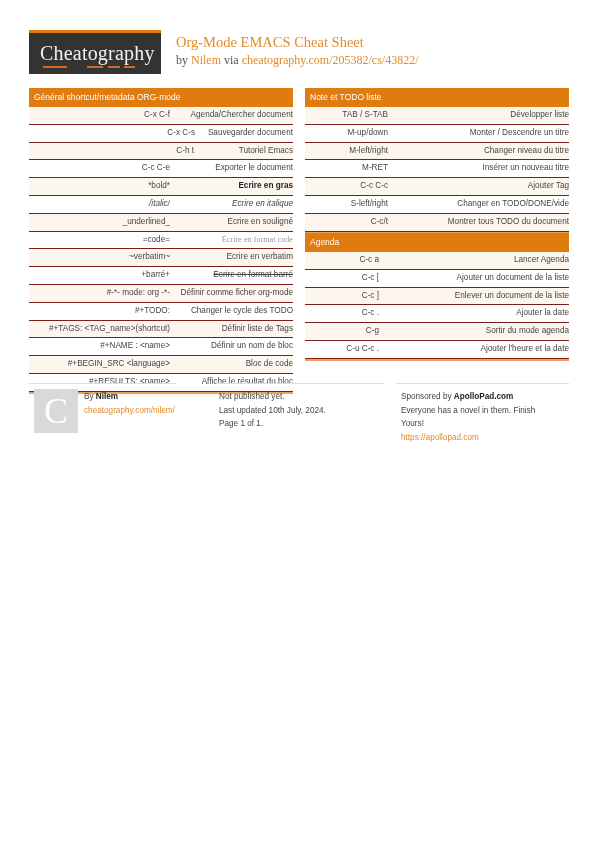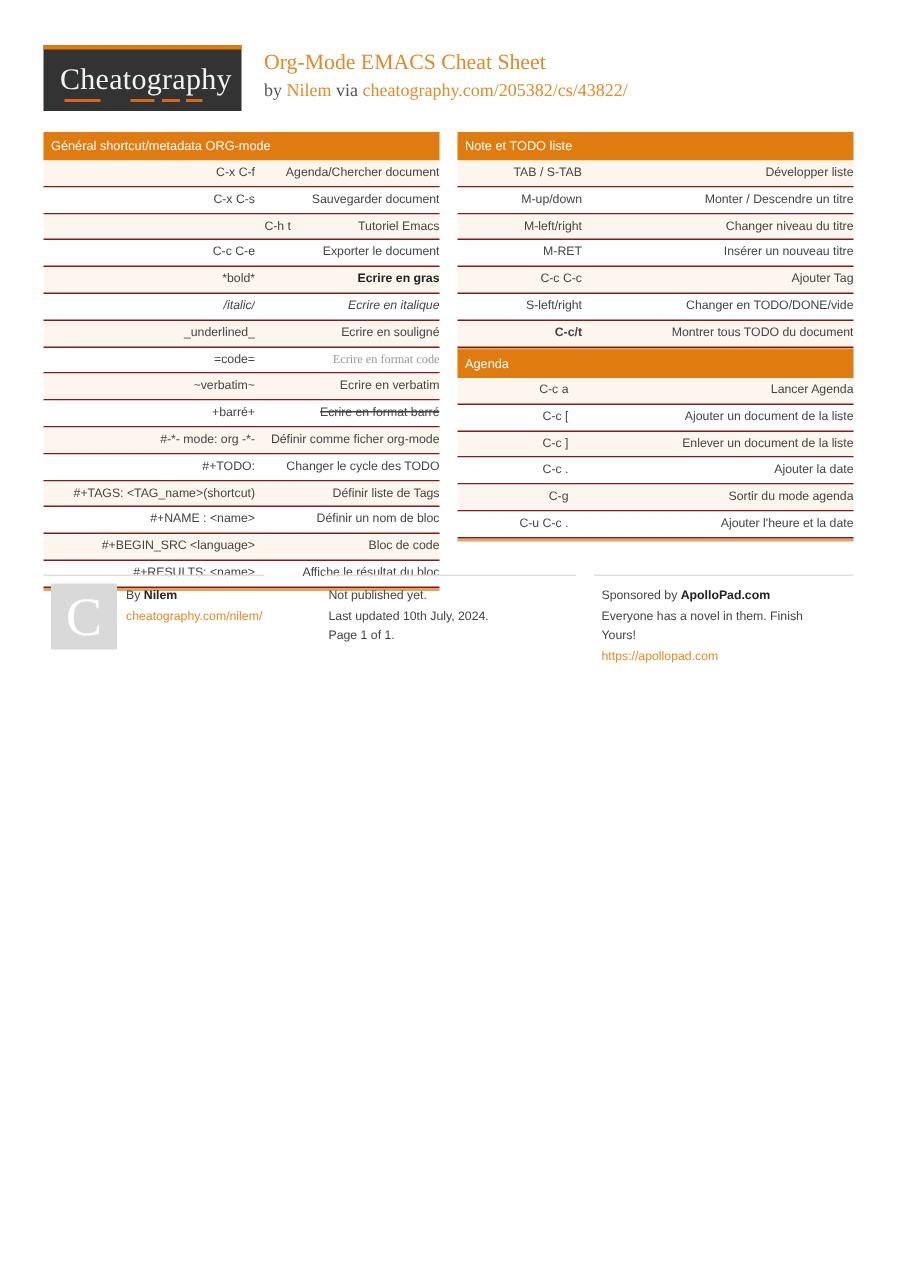--- a/index.html
+++ b/index.html
@@ -48,21 +48,21 @@
 </div>
 
 <div class="section sec-bottom" style="left:29px;top:88px;width:264px;">
   <div class="sec-head">Général shortcut/metadata ORG-mode</div>
   <div id="rows0">
       <div class="row">
         <div class="cell-a" style="width: 136px;">C-x C-f</div>
         <div class="cell-b">Agenda/Chercher document</div>
       </div>
       <div class="row">
-        <div class="cell-a" style="width: 136px;">C-x C-s</div>
+        <div class="cell-a" style="width: 136px; margin-left: 25px;">C-x C-s</div>
         <div class="cell-b">Sauvegarder document</div>
       </div>
       <div class="row">
         <div class="cell-a" style="width: 136px; padding-left: 29px;">C-h t</div>
         <div class="cell-b">Tutoriel Emacs</div>
       </div>
       <div class="row">
         <div class="cell-a" style="width: 136px;">C-c C-e</div>
         <div class="cell-b">Exporter le document</div>
       </div>
@@ -138,21 +138,21 @@
       </div>
       <div class="row">
         <div class="cell-a" style="width: 78px;">C-c C-c</div>
         <div class="cell-b">Ajouter Tag</div>
       </div>
       <div class="row">
         <div class="cell-a" style="width: 78px;">S-left/right</div>
         <div class="cell-b">Changer en TODO/DONE/vide</div>
       </div>
       <div class="row">
-        <div class="cell-a" style="width: 78px; font-weight: bold;">C-c/t</div>
+        <div class="cell-a" style="width: 78px;">C-c/t</div>
         <div class="cell-b">Montrer tous TODO du document</div>
       </div>
     </div>
 </div>
 
 <div class="section sec-bottom" style="left:305px;top:233px;width:264px;">
   <div class="sec-head">Agenda</div>
   <div id="rows2">
       <div class="row">
         <div class="cell-a" style="width: 69px;">C-c a</div>

